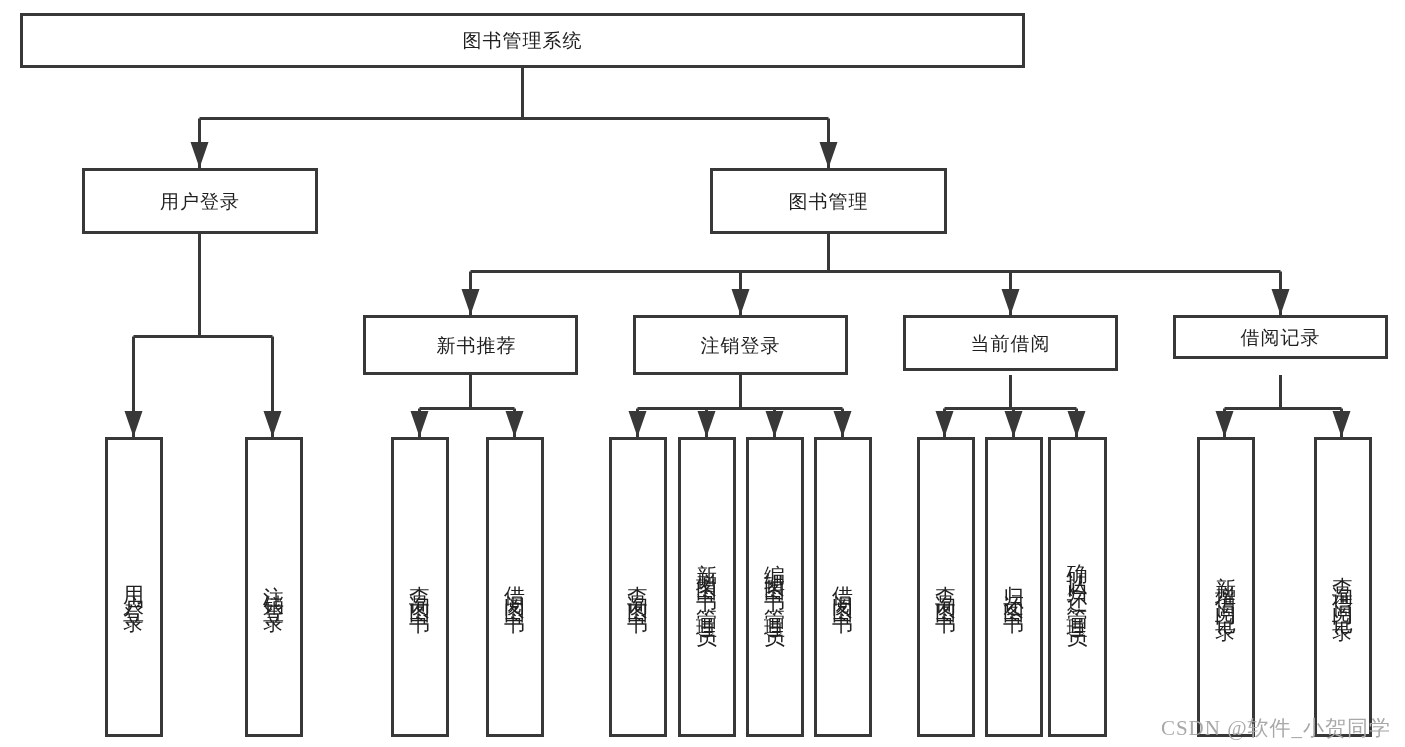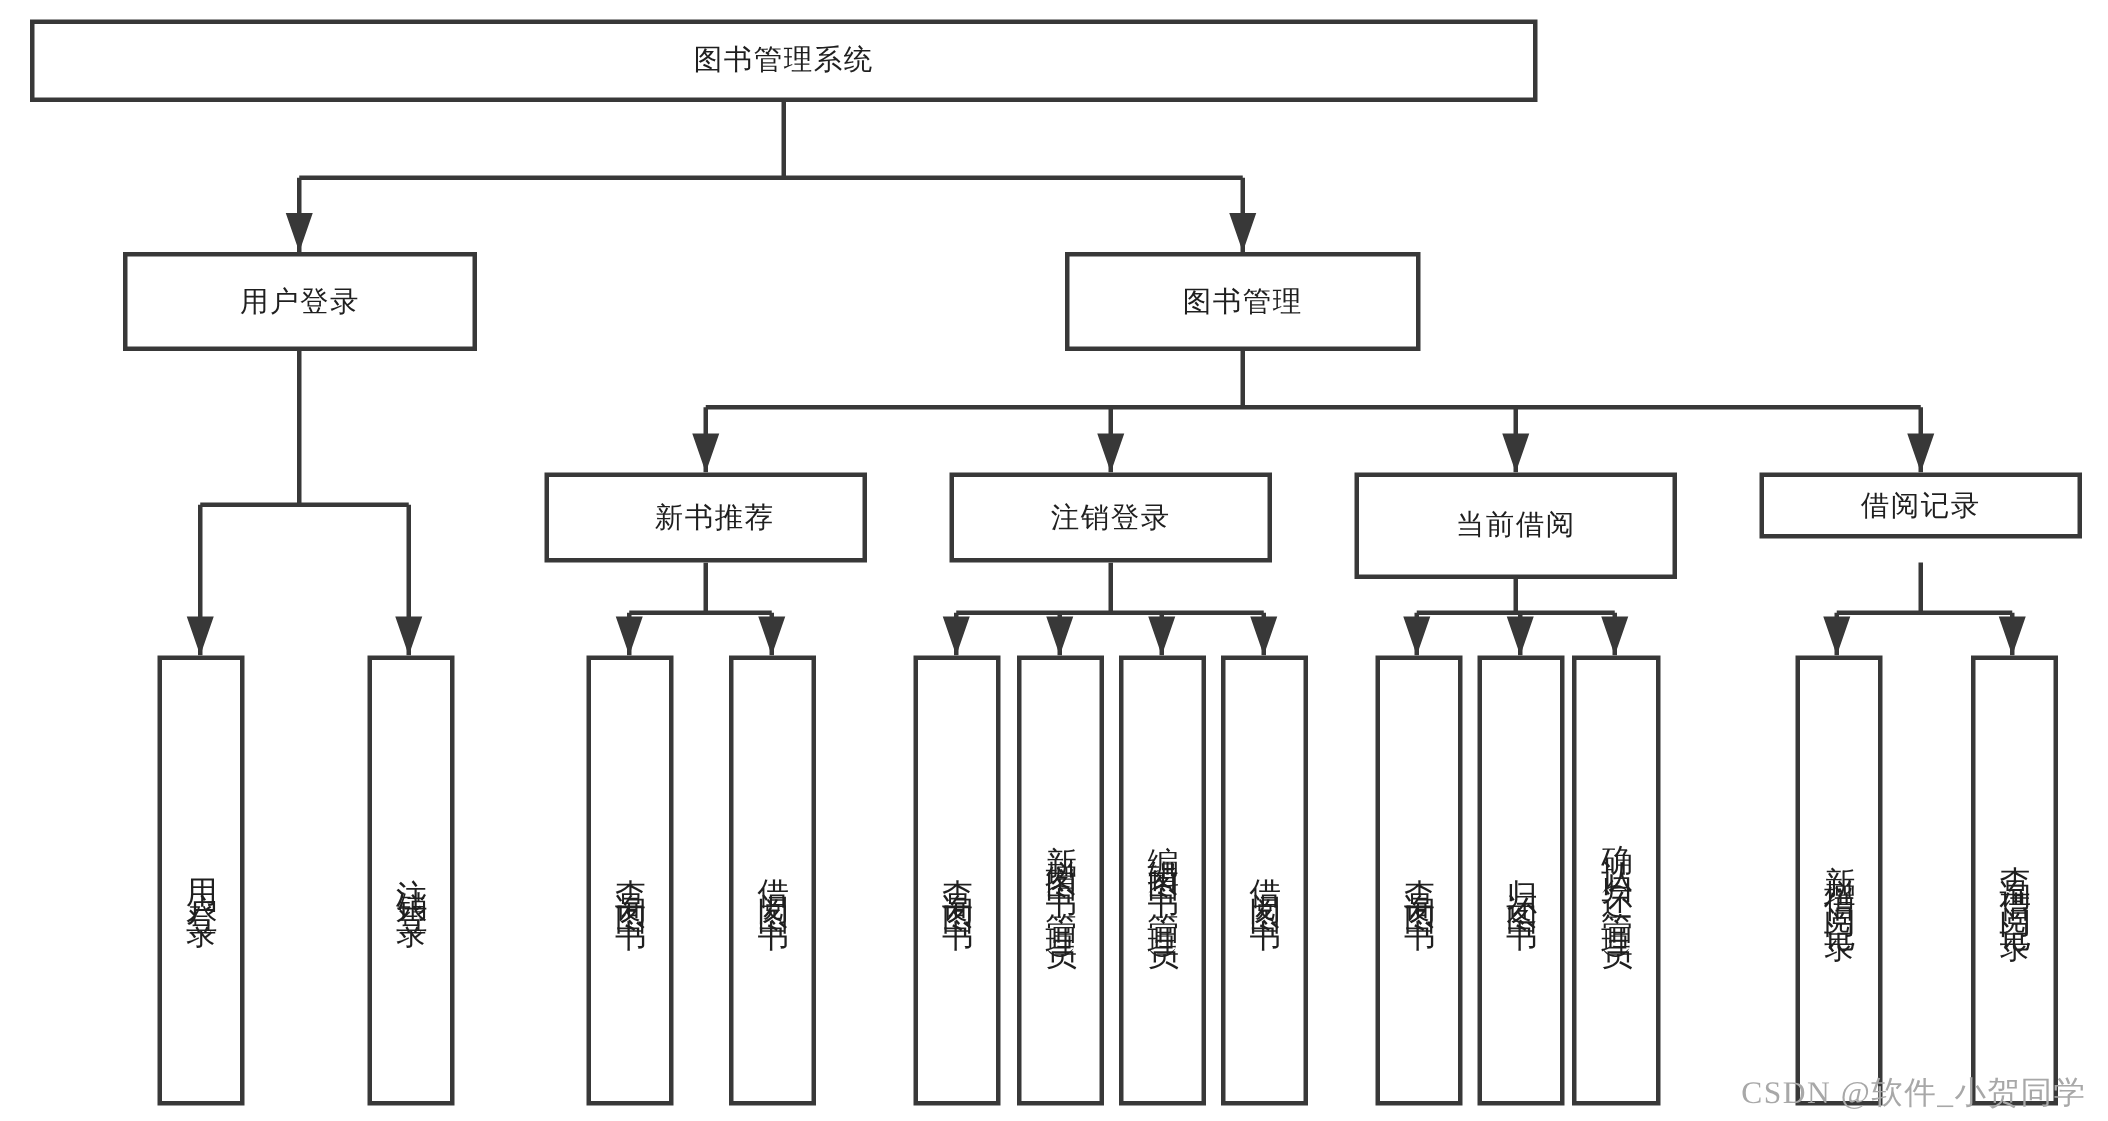--- a/index.html
+++ b/index.html
@@ -90,21 +90,21 @@
       M1332.5 411 L1350.5 411 L1341.5 437 Z"></path>
   </svg>
 
   <div class="box" style="left:20px;top:13px;width:1005px;height:55px;">图书管理系统</div>
 
   <div class="box" style="left:82px;top:168px;width:236px;height:66px;">用户登录</div>
   <div class="box" style="left:710px;top:168px;width:237px;height:66px;text-align:center;">图书管理</div>
 
   <div class="box" style="left:363px;top:315px;width:215px;height:60px;padding-left:12px;">新书推荐</div>
   <div class="box" style="left:633px;top:315px;width:215px;height:60px;">注销登录</div>
-  <div class="box" style="left:903px;top:315px;width:215px;height:71px;">当前借阅</div>
+  <div class="box" style="left:903px;top:315px;width:215px;height:56px;">当前借阅</div>
   <div class="box" style="left:1173px;top:315px;width:215px;height:44px;">借阅记录</div>
 
   <div class="box vertical" style="left:105px;top:437px;width:58px;height:300px;">用户登录</div>
   <div class="box vertical" style="left:245px;top:437px;width:58px;height:300px;">注销登录</div>
 
   <div class="box vertical" style="left:391px;top:437px;width:58px;height:300px;">查询图书</div>
   <div class="box vertical" style="left:486px;top:437px;width:58px;height:300px;">借阅图书</div>
 
   <div class="box vertical" style="left:609px;top:437px;width:58px;height:300px;">查询图书</div>
   <div class="box vertical" style="left:678px;top:437px;width:58px;height:300px;">新增图书（管理员）</div>

